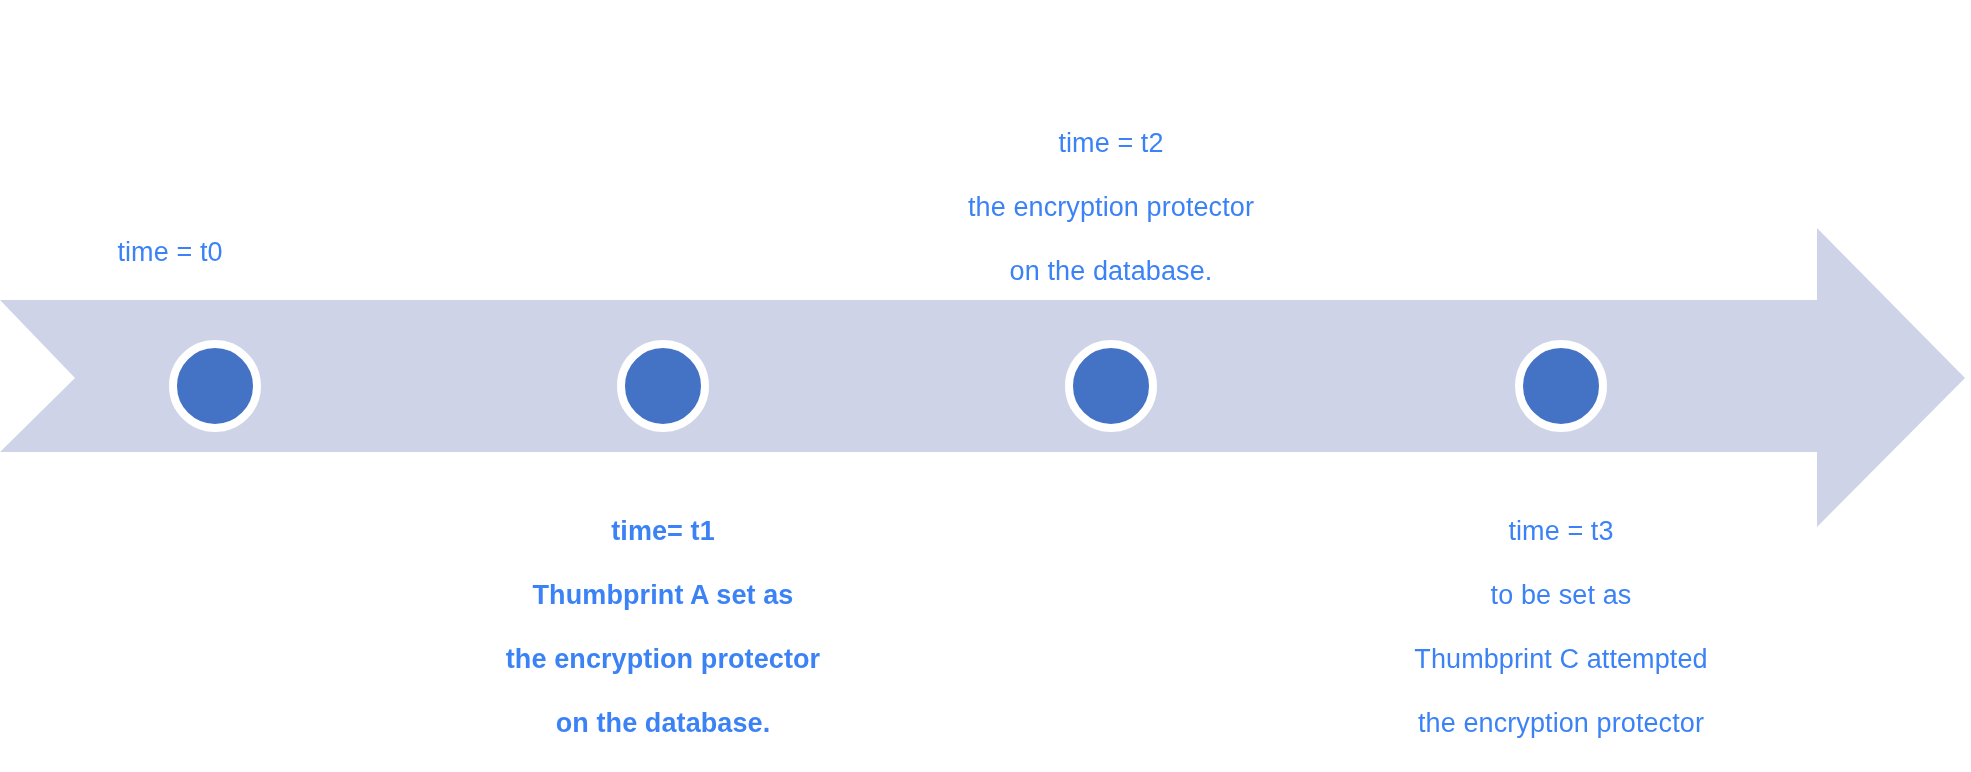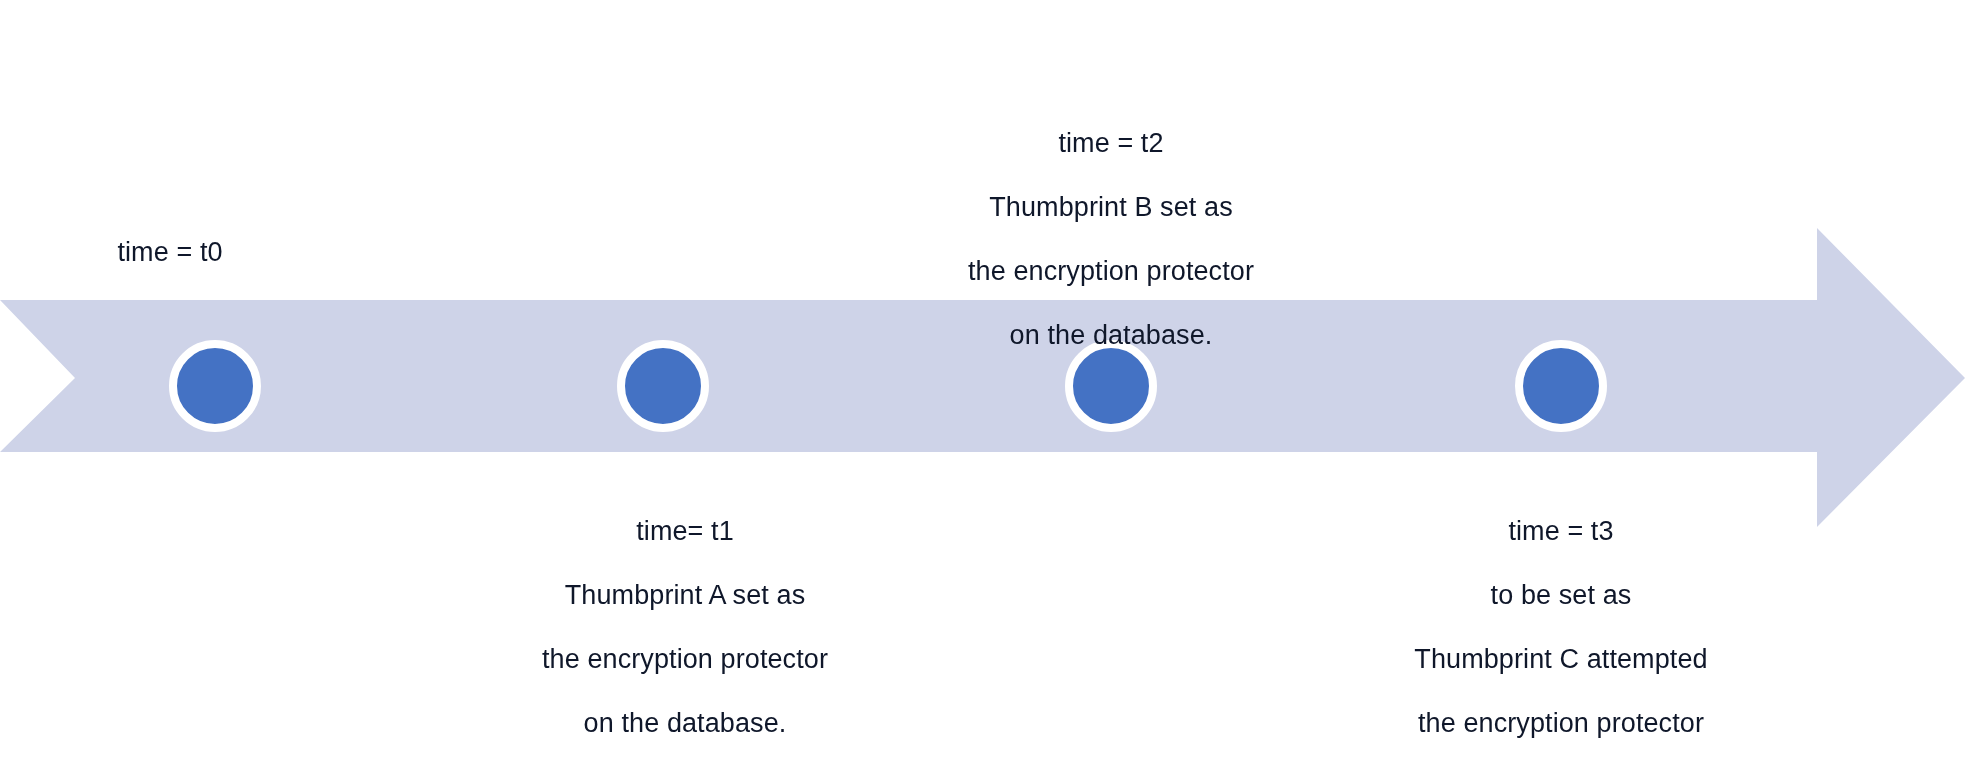--- a/index.html
+++ b/index.html
@@ -32,21 +32,21 @@
     height: 92px;
     border-radius: 50%;
     background: #4472c4;
     border: 8px solid #ffffff;
     box-sizing: border-box;
     transform: translate(-50%, -50%);
   }
   .event-label {
     position: absolute;
     text-align: center;
-    color: #0f172a;
+    color: #3b82f6;
     font-family: "Liberation Sans", sans-serif;
     font-size: 27px;
     line-height: 32px;
     white-space: pre-line;
     transform: translateX(-50%);
     letter-spacing: 0.1px;
   }
   .event-label .label-line {
     display: block;
   }
@@ -62,30 +62,29 @@
 
   <div class="node-marker" style="left:215px; top:386px;"></div>
   <div class="node-marker" style="left:663px; top:386px;"></div>
   <div class="node-marker" style="left:1111px; top:386px;"></div>
   <div class="node-marker" style="left:1561px; top:386px;"></div>
 
   <div class="event-label" style="left:170px; top:204px;">
     <span class="label-line">time = t0</span>
   </div>
 
-  <div class="event-label" style="left:685px; top:483px;">
+  <div class="event-label" style="left:663px; top:483px;font-weight:bold;">
     <span class="label-line">time= t1</span>
     <span class="label-line">Thumbprint A set as</span>
     <span class="label-line">the encryption protector</span>
     <span class="label-line">on the database.</span>
   </div>
 
   <div class="event-label" style="left:1111px; top:95px;">
     <span class="label-line">time = t2</span>
-    <span class="label-line">Thumbprint B set as</span>
     <span class="label-line">the encryption protector</span>
     <span class="label-line">on the database.</span>
   </div>
 
   <div class="event-label" style="left:1561px; top:483px;">
     <span class="label-line">time = t3</span>
     <span class="label-line">to be set as</span>
     <span class="label-line">Thumbprint C attempted</span>
     <span class="label-line">the encryption protector</span>
     <span class="label-line">on the database.</span>

